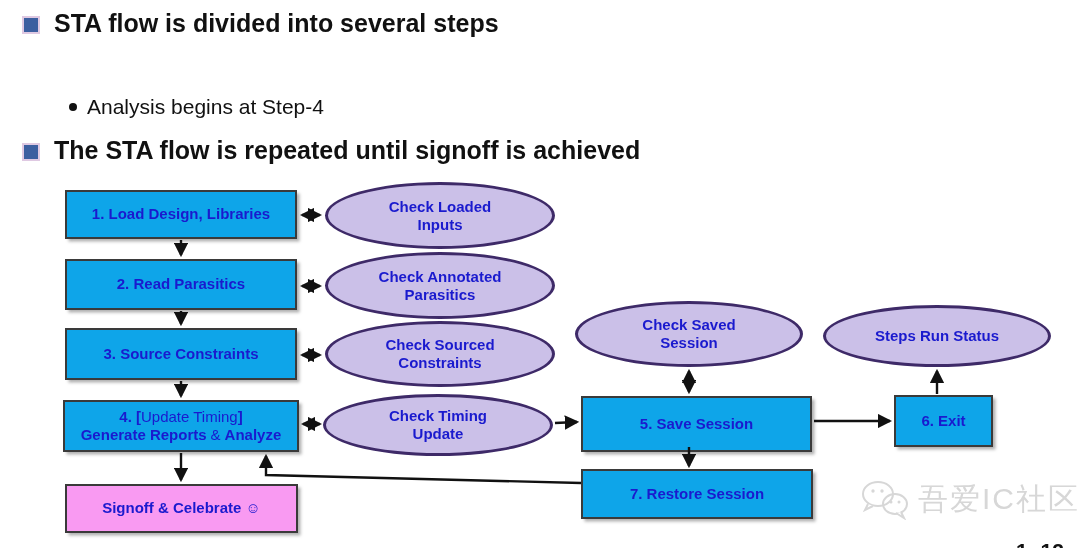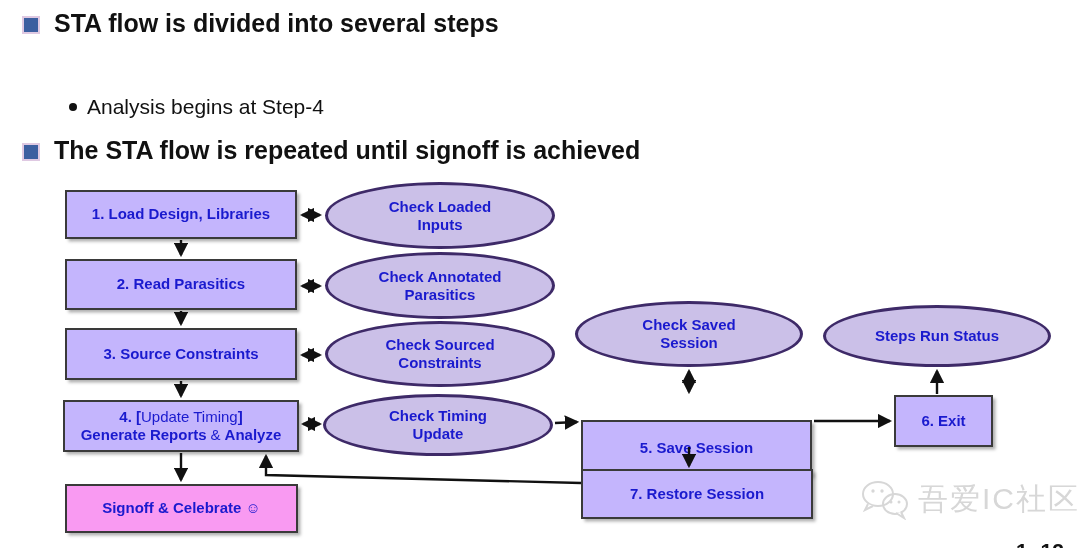--- a/index.html
+++ b/index.html
@@ -8,21 +8,21 @@
     font-family:"Liberation Sans","DejaVu Sans",sans-serif;
   }
   
   .bullet-row{position:absolute;display:flex;align-items:flex-start;}
   .sq{width:14px;height:14px;background:#3c5fa0;border:2px solid #dfc9e2;margin-top:6px;flex:0 0 auto;}
   .h1-text{font-size:25px;font-weight:bold;color:#111111;margin-left:14px;line-height:1.1;}
   .dot{width:8px;height:8px;border-radius:50%;background:#111111;margin-top:8px;flex:0 0 auto;}
   .h2-text{font-size:21px;color:#111111;margin-left:10px;line-height:1.1;}
   
   .fbox{
-    position:absolute;box-sizing:border-box;background:#c4b5fd;border:2px solid #3a3a3a;
+    position:absolute;box-sizing:border-box;background:#0ea5e9;border:2px solid #3a3a3a;
     box-shadow:2.5px 2.5px 3px rgba(110,110,110,.55);
     display:flex;flex-direction:column;align-items:center;justify-content:center;
     color:#1a1ace;font-weight:bold;font-size:15px;text-align:center;line-height:1.25;
   }
   .fbox.pink{background:#f99af2;}
   .fell{
     position:absolute;box-sizing:border-box;background:#cbc0e8;border:3px solid #3e2a68;border-radius:50%;
     display:flex;flex-direction:column;align-items:center;justify-content:center;
     color:#1a1ace;font-weight:bold;font-size:15px;text-align:center;line-height:1.2;
   }
@@ -57,21 +57,21 @@
   <div class="fbox" style="left:65px;top:259px;width:232px;height:51px;">
     <span>2. Read Parasitics</span>
   </div>
   <div class="fbox" style="left:65px;top:328px;width:232px;height:52px;">
     <span>3. Source Constraints</span>
   </div>
   <div class="fbox" style="left:63px;top:400px;width:236px;height:52px;line-height:1.2;">
     <span><span>4. [</span><span class="rw">Update Timing</span><span>]</span></span>
     <span><span>Generate Reports</span><span class="rw" style="padding:0 4px;">&amp;</span><span>Analyze</span></span>
   </div>
-  <div class="fbox" style="left:581px;top:396px;width:231px;height:56px;margin-top:24px;">
+  <div class="fbox" style="left:581px;top:396px;width:231px;height:56px;">
     <span>5. Save Session</span>
   </div>
   <div class="fbox" style="left:894px;top:395px;width:99px;height:52px;">
     <span>6. Exit</span>
   </div>
   <div class="fbox" style="left:581px;top:469px;width:232px;height:50px;">
     <span>7. Restore Session</span>
   </div>
   <div class="fbox pink" style="left:65px;top:484px;width:233px;height:49px;">
     <span>Signoff &amp; Celebrate ☺</span>

